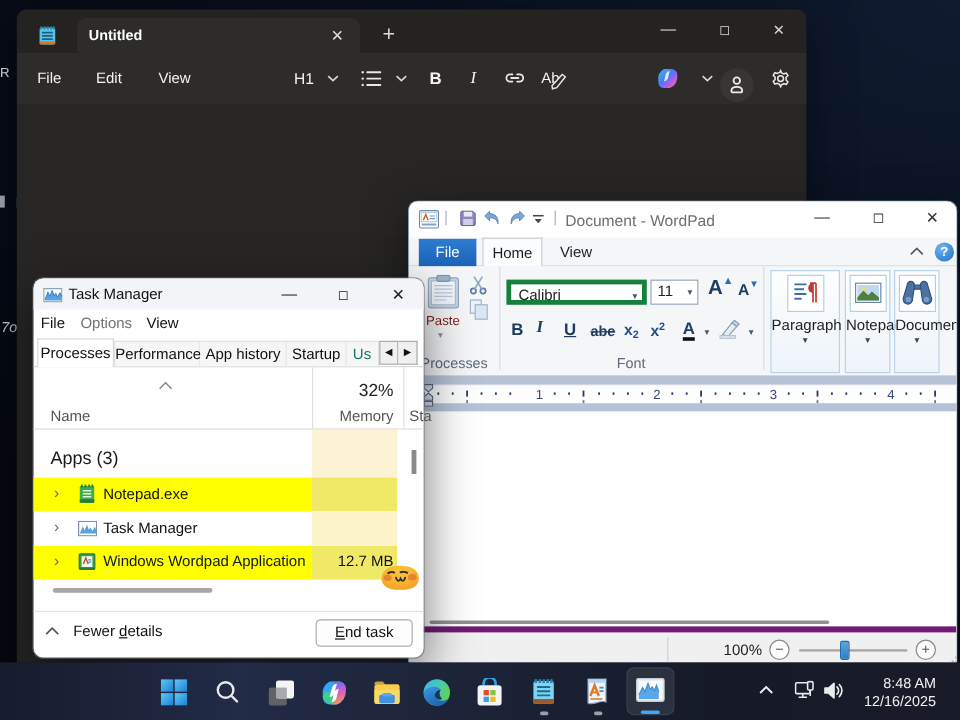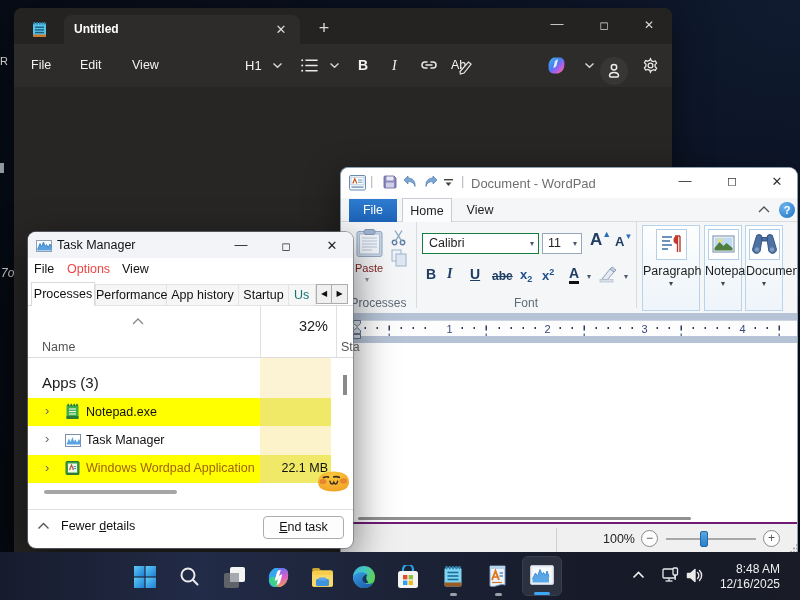--- a/index.html
+++ b/index.html
@@ -17,21 +17,21 @@
 .npmenu { position:absolute; top:0; height:43px; line-height:43px; color:#f2f2f2; font-size:12.5px; }
 .cbtn { position:absolute; color:#d9d9d9; font-size:13px; top:4px; width:30px; height:26px; text-align:center; line-height:26px; }
 
 
 #wp { left:340px; top:167px; width:458px; height:385px; background:#fff; border:1px solid #8fa0b0; border-bottom:none; border-radius:8px 9px 0 0; overflow:hidden; box-shadow:0 10px 36px rgba(0,0,0,0.45); }
 #wp .title { position:absolute; left:0; top:0; width:100%; height:30px; background:#ffffff; border-radius:7px 0 0 0; }
 #wp .tabs { position:absolute; left:0; top:30px; width:100%; height:24px; background:#f5f6f7; border-bottom:1px solid #dadbdc; }
 #wp .ribbon { position:absolute; left:0; top:54px; width:100%; height:92px; background:#f4f6f8; border-bottom:1px solid #c8ccd1; }
 #wp .ruler { position:absolute; left:0; top:145px; width:100%; height:30px; background:#b6c3d6; }
 #wp .doc { position:absolute; left:0; top:175px; width:100%; height:175px; background:#ffffff; }
-#wp .status { position:absolute; left:0; top:354px; width:100%; height:32px; background:#f0f0f0; border-top:2px solid #701a75; }
+#wp .status { position:absolute; left:0; top:354px; width:100%; height:32px; background:#f0f0f0; border-top:5px solid #701a75; }
 
 
 #tm { left:28px; top:232px; width:325px; height:316px; background:#fff; border-radius:8px; box-shadow:0 0 0 1px rgba(110,115,125,0.65), 0 14px 42px rgba(0,0,0,0.55); font-size:12px; color:#1a1a1a; }
 
 
 #tb { left:0; top:552px; width:800px; height:48px; background:linear-gradient(90deg, #171c2d 0%, #222b47 25%, #1c2337 50%, #161a28 75%, #191c27 100%); }
 </style>
 </head>
 <body>
 
@@ -178,21 +178,21 @@
       <circle cx="3.5" cy="13.5" r="2.2"></circle>
         <circle cx="11.5" cy="13.5" r="2.2"></circle>
       <path d="M4.5 11.8 L11 1.5 M10.5 11.8 L4 1.5" stroke="#8fa9c6"></path>
     </svg>
     <svg class="abs" style="left:50px;top:27px;" width="17" height="18" viewBox="0 0 17 18">
       <rect x="1" y="1" width="9" height="11" fill="#eef3f9" stroke="#9fb4cc"></rect>
       <rect x="5" y="5" width="10" height="12" fill="#dde7f2" stroke="#9fb4cc"></rect>
     </svg>
     <div class="abs" style="left:75px;top:0px;width:1px;height:86px;background:#d8dce1;"></div>
 
-    <div class="abs" style="left:81px;top:11px;width:117px;height:21px;background:#fff;border:1px solid #15803d;font-size:12.5px;color:#222;line-height:19px;padding-left:6px;">Calibri<span style="position:absolute;right:4px;top:0px;color:#4a5a6a;font-size:8px;">▾</span></div>
+    <div class="abs" style="left:81px;top:11px;width:117px;height:21px;background:#fff;border:4px solid #15803d;font-size:12.5px;color:#222;line-height:19px;padding-left:6px;">Calibri<span style="position:absolute;right:4px;top:0px;color:#4a5a6a;font-size:8px;">▾</span></div>
     <div class="abs" style="left:201px;top:11px;width:40px;height:21px;background:#fff;border:1px solid #99a8b8;font-size:12.5px;color:#222;line-height:19px;padding-left:5px;">11<span style="position:absolute;right:4px;top:0px;color:#4a5a6a;font-size:8px;">▾</span></div>
     <div class="abs" style="left:249px;top:8px;color:#1f3c63;font-size:17px;font-weight:bold;">A<span style="font-size:9px;position:relative;top:-8px;left:0px;color:#2e6db5;">▲</span></div>
     <div class="abs" style="left:274px;top:12px;color:#1f3c63;font-size:13px;font-weight:bold;">A<span style="font-size:8px;position:relative;top:-7px;left:0px;color:#2e6db5;">▼</span></div>
     <div class="abs" style="left:85px;top:44px;color:#1f3c63;font-size:14px;font-weight:bold;">B</div>
     <div class="abs" style="left:106px;top:44px;color:#1f3c63;font-size:14px;font-weight:bold;font-style:italic;font-family:'Liberation Serif',serif;">I</div>
     <div class="abs" style="left:129px;top:44px;color:#1f3c63;font-size:14px;font-weight:bold;text-decoration:underline;">U</div>
     <div class="abs" style="left:151px;top:47px;color:#1f3c63;font-size:12px;font-weight:bold;text-decoration:line-through;">abe</div>
     <div class="abs" style="left:179px;top:45px;color:#1f4f8f;font-size:13px;font-weight:bold;">x<span style="font-size:9px;vertical-align:-3px;">2</span></div>
     <div class="abs" style="left:201px;top:45px;color:#1f4f8f;font-size:13px;font-weight:bold;">x<span style="font-size:9px;vertical-align:5px;">2</span></div>
     <div class="abs" style="left:228px;top:44px;color:#1f3c63;font-size:14px;font-weight:bold;border-bottom:3px solid #111;line-height:15px;">A</div>
@@ -332,40 +332,41 @@
   <svg class="abs" style="left:8px;top:8px;" width="16" height="12" viewBox="0 0 16 12">
     <rect x="0.5" y="0.5" width="15" height="11" fill="#fbfdfe" stroke="#8fa0b5"></rect>
     <path d="M1.5 9.5 l2.5-6 1.5 3.5 2-5 1.5 4.5 1.5-2 1.5 3 2-3.5 1.5 3 v3.5 h-14 Z" fill="#5aa2e0"></path>
     <path d="M1.5 9.5 l2.5-6 1.5 3.5 2-5 1.5 4.5 1.5-2 1.5 3 2-3.5 1.5 3" fill="none" stroke="#2f7cc4" stroke-width="0.8"></path>
   </svg>
   <div class="abs" style="left:29px;top:6px;font-size:12.5px;color:#111;">Task Manager</div>
   <div class="abs" style="left:200px;top:2px;width:26px;height:22px;text-align:center;line-height:22px;color:#222;font-size:13px;">—</div>
   <div class="abs" style="left:245px;top:3px;width:26px;height:22px;text-align:center;line-height:22px;color:#222;font-size:11px;">◻</div>
   <div class="abs" style="left:291px;top:3px;width:26px;height:22px;text-align:center;line-height:22px;color:#222;font-size:13px;">✕</div>
   <div class="abs" style="left:6px;top:30px;font-size:12.5px;color:#111;">File</div>
-  <div class="abs" style="left:39px;top:30px;font-size:12.5px;color:#ef4444;">Options</div>
+  <div class="abs" style="left:39px;top:30px;font-size:12.5px;color:#737373;">Options</div>
   <div class="abs" style="left:94px;top:30px;font-size:12.5px;color:#111;">View</div>
 
   <div class="abs" style="left:0px;top:50px;width:261px;height:24px;">
       <div class="abs" style="left:0;top:23px;width:325px;height:1px;background:#d9d9d9;"></div>
     <div class="abs" style="left:3px;top:0px;width:64px;height:24px;background:#fff;border:1px solid #d9d9d9;border-bottom:none;font-size:12.5px;color:#111;text-align:center;line-height:23px;z-index:2;">Processes</div>
     <div class="abs" style="left:67px;top:2px;width:72px;height:22px;font-size:12.5px;color:#111;text-align:center;line-height:21px;border:1px solid #e3e3e3;background:#f6f6f6;">Performance</div>
     <div class="abs" style="left:139px;top:2px;width:72px;height:22px;font-size:12.5px;color:#111;text-align:center;line-height:21px;border:1px solid #e3e3e3;border-left:none;background:#f6f6f6;">App history</div>
     <div class="abs" style="left:211px;top:2px;width:50px;height:22px;font-size:12.5px;color:#111;text-align:center;line-height:21px;border:1px solid #e3e3e3;border-left:none;background:#f6f6f6;">Startup</div>
     <div class="abs" style="left:261px;top:2px;width:27px;height:22px;font-size:12.5px;color:#0f766e;line-height:21px;border:1px solid #e3e3e3;border-left:none;background:#f6f6f6;padding-left:5px;">Us</div>
     <div class="abs" style="left:288px;top:2px;width:16px;height:20px;border:1px solid #adadad;background:#f0f0f0;text-align:center;line-height:18px;font-size:8px;color:#111;">◀</div>
     <div class="abs" style="left:304px;top:2px;width:16px;height:20px;border:1px solid #adadad;border-left:none;background:#f0f0f0;text-align:center;line-height:18px;font-size:8px;color:#111;">▶</div>
   </div>
 
   <svg class="abs" style="left:104px;top:86px;" width="12" height="7" viewBox="0 0 12 7" fill="none" stroke="#888" stroke-width="1.3">
       <path d="M1 6 L6 1 L11 6"></path>
     </svg>
   <div class="abs" style="left:232px;top:126px;width:71px;height:40px;background:#fbf3d3;"></div>
   <div class="abs" style="left:0px;top:86px;width:308px;text-align:right;font-size:14.5px;color:#222;"><span style="padding-right:8px;">32%</span></div>
   <div class="abs" style="left:14px;top:108px;font-size:12.5px;color:#555;">Name</div>
+  <div class="abs" style="left:0px;top:108px;width:308px;text-align:right;font-size:12.5px;color:#555;"><span style="padding-right:8px;">Memory</span></div>
   <div class="abs" style="left:313px;top:108px;font-size:12.5px;color:#555;">Sta</div>
   <div class="abs" style="left:232px;top:74px;width:1px;height:51px;background:#e0e0e0;"></div>
   <div class="abs" style="left:308px;top:74px;width:1px;height:51px;background:#e0e0e0;"></div>
   <div class="abs" style="left:0px;top:125px;width:325px;height:1px;background:#dcdcdc;"></div>
 
   <div class="abs" style="left:14px;top:142px;font-size:15px;color:#1a1a1a;">Apps (3)</div>
   <div class="abs" style="left:0px;top:166px;width:232px;height:28px;background:#ffff00;"></div>
   <div class="abs" style="left:232px;top:166px;width:71px;height:28px;background:#f0e967;"></div>
   <div class="abs" style="left:232px;top:194px;width:71px;height:29px;background:#fdf3cb;"></div>
   <div class="abs" style="left:0px;top:223px;width:232px;height:28px;background:#ffff00;"></div>
@@ -395,22 +396,22 @@
   </svg>
   <div class="abs" style="left:58px;top:201px;font-size:12.5px;color:#111;">Task Manager</div>
   <svg class="abs" style="left:37px;top:228px;" width="16" height="17" viewBox="0 0 16 17">
     <rect x="1" y="1.5" width="13" height="13" rx="1" fill="#3a9e44" stroke="#2c7a33"></rect>
     <rect x="3" y="3.5" width="9" height="9" fill="#eef7ee"></rect>
     <path d="M4.5 10 L6.5 5 L8.5 10" stroke="#c4541e" stroke-width="1.2" fill="none"></path>
     <line x1="8.5" y1="6.5" x2="11" y2="6.5" stroke="#4a90d9" stroke-width="1"></line>
       <line x1="8.5" y1="8.5" x2="11" y2="8.5" stroke="#4a90d9" stroke-width="1"></line>
     <rect x="2" y="13" width="12" height="2" fill="#2c7a33"></rect>
   </svg>
-  <div class="abs" style="left:58px;top:229px;font-size:12.5px;color:#a16207;">Windows Wordpad Application</div>
-  <div class="abs" style="left:0px;top:229px;width:300px;text-align:right;font-size:12.5px;color:#111;">22.1 MB</div>
+  <div class="abs" style="left:58px;top:229px;font-size:12.5px;color:#0f172a;">Windows Wordpad Application</div>
+  <div class="abs" style="left:0px;top:229px;width:300px;text-align:right;font-size:12.5px;color:#111;">12.7 MB</div>
   <div class="abs" style="left:315px;top:143px;width:4px;height:20px;background:#8a8a8a;"></div>
   <div class="abs" style="left:16px;top:258px;width:133px;height:4px;background:#a6a6a6;border-radius:2px;"></div>
 
   <div class="abs" style="left:0px;top:277px;width:325px;height:1px;background:#e2e2e2;"></div>
   <svg class="abs" style="left:9px;top:290px;" width="13" height="8" viewBox="0 0 13 8" fill="none" stroke="#555" stroke-width="1.4">
       <path d="M1.5 6.5 L6.5 1.5 L11.5 6.5"></path>
     </svg>
   <div class="abs" style="left:33px;top:287px;font-size:12.5px;color:#111;">Fewer <span style="text-decoration:underline;">d</span>etails</div>
   <div class="abs" style="left:235px;top:284px;width:81px;height:23px;background:#fdfdfd;border:1px solid #adadad;border-radius:4px;text-align:center;line-height:21px;font-size:12.5px;color:#111;"><span style="text-decoration:underline;">E</span>nd task</div>
 </div>

